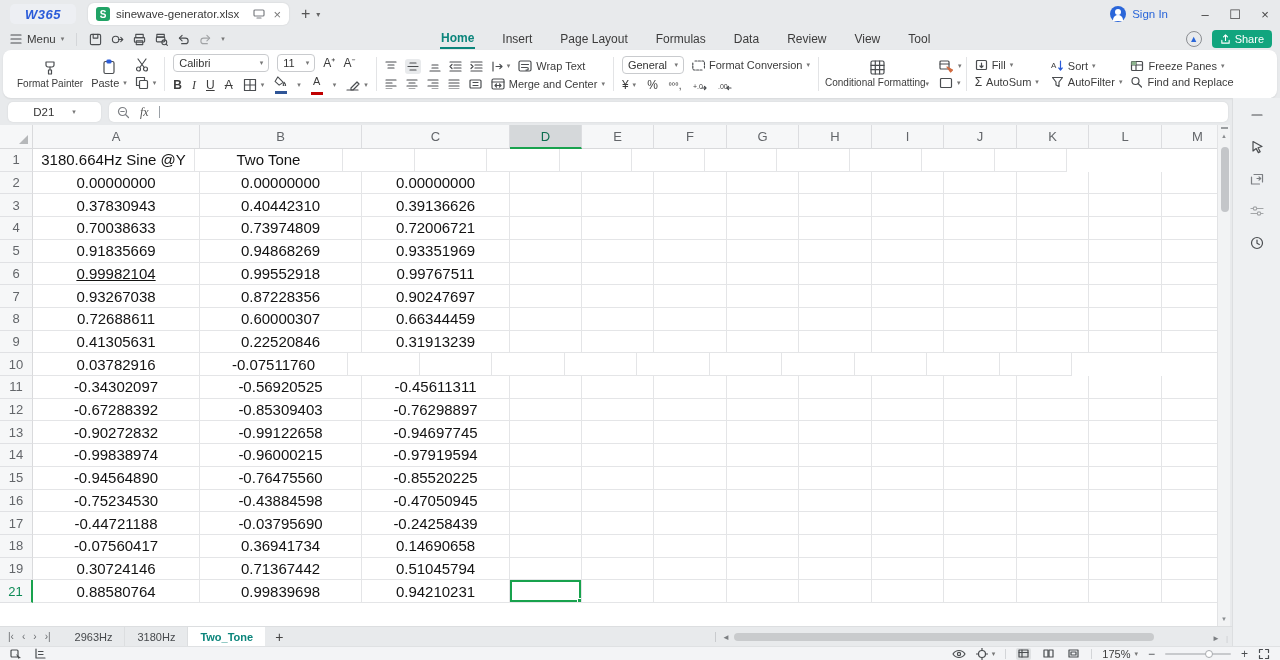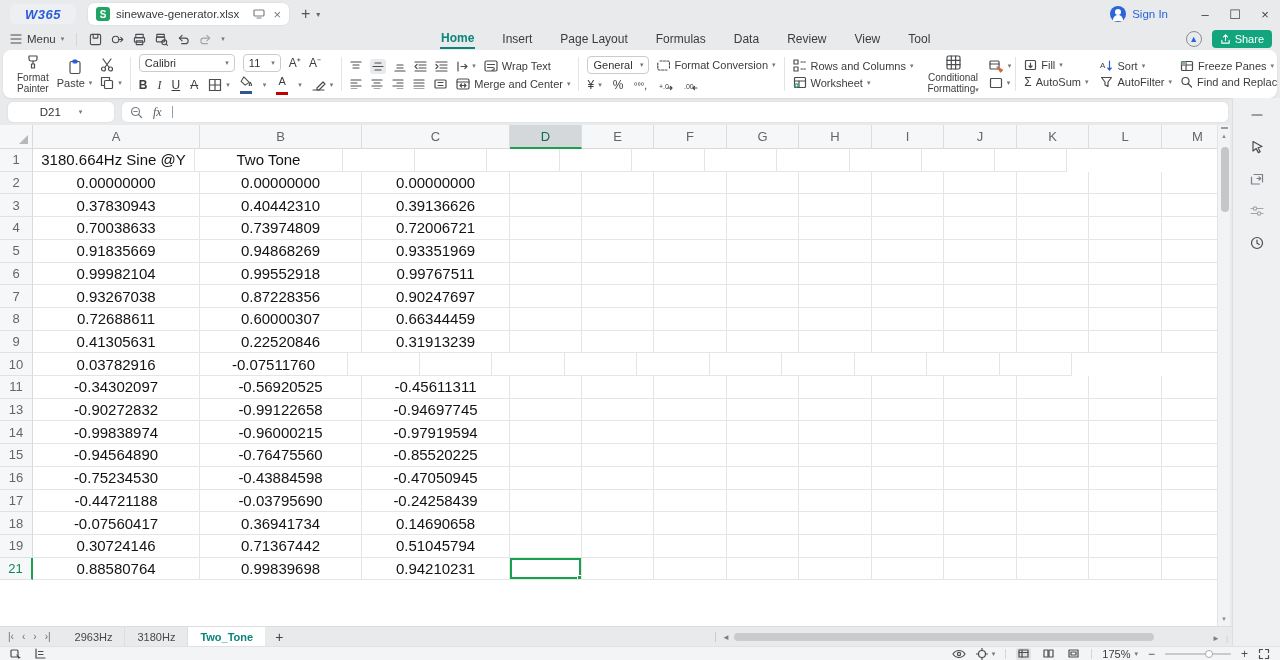--- a/index.html
+++ b/index.html
@@ -48,21 +48,21 @@
   .glyph { font-size:12px; color:#3c3c3c; }
   .glyph.b { font-weight:bold; } .glyph.i { font-style:italic; font-family:"Liberation Serif", serif; }
   .glyph.u { text-decoration:underline; } .glyph.s { text-decoration:line-through; }
   .colorbtn { display:flex; flex-direction:column; align-items:center; line-height:1; }
   .colorbtn .bar { width:12px; height:3px; margin-top:1px; }
   .lblbtn { display:flex; align-items:center; gap:4px; font-size:11px; color:#3c3c3c; white-space:nowrap; }
   .hl { background:#e8eaec; border-radius:3px; }
 
   
   .formulabar { position:absolute; left:0; top:100px; width:1232px; height:24px; display:flex; align-items:center; }
-  .namebox { margin-left:8px; width:106px; height:20px; background:#fff; border-radius:5px; display:flex; align-items:center; justify-content:center; gap:18px; font-size:11.5px; color:#333; box-shadow:0 0 2px rgba(0,0,0,.1); }
+  .namebox { margin-left:8px; width:93px; height:20px; background:#fff; border-radius:5px; display:flex; align-items:center; justify-content:center; gap:18px; font-size:11.5px; color:#333; box-shadow:0 0 2px rgba(0,0,0,.1); }
   .fxarea { margin-left:8px; flex:1; height:20px; background:#fff; border-radius:5px; display:flex; align-items:center; padding:0 8px; gap:10px; box-shadow:0 0 2px rgba(0,0,0,.1); margin-right:4px; }
   .fx { font-style:italic; font-family:"Liberation Serif", serif; font-size:12px; color:#555; }
   .caret { width:1px; height:12px; background:#9aa0a6; }
 
   
   .sheet { position:absolute; left:0; top:125px; width:1217px; height:501px; background:#fff; overflow:hidden; }
   .colheaders { display:flex; height:24px; background:#f6f7f8; }
   .corner { width:33px; flex:none; border-right:1px solid #d9dadc; border-bottom:1px solid #d9dadc; position:relative; background:#f6f7f8; }
   .corner::after { content:""; position:absolute; right:4px; bottom:4px; border-left:9px solid transparent; border-bottom:9px solid #b6b8ba; }
   .colh { flex:none; display:flex; align-items:center; justify-content:center; font-size:13px; color:#63666a; border-right:1px solid #dcdde0; border-bottom:1px solid #d9dadc; }
@@ -447,41 +447,20 @@
         <span>
             <svg class="ln" width="14" height="11" viewBox="0 0 14 11">
               <text x="0" y="9" style="font-size:7px;fill:#3c3c3c;stroke:none;font-family:'Liberation Sans',sans-serif;">.00</text>
               <path d="M13 8H9M10.5 6.5L9 8l1.5 1.5"></path>
             </svg>
           </span>
       </div>
     </div>
     <div class="rsep"></div>
 
-    <div class="stack2" style="padding:0 8px;">
-      <span class="lblbtn">
-        <svg class="ln" width="14" height="13" viewBox="0 0 14 13">
-            <rect x="1" y="1" width="4" height="4"></rect>
-            <rect x="1" y="8" width="4" height="4"></rect>
-            <path d="M8 3h5M8 10h5" stroke-dasharray="1.6 1.2"></path>
-          </svg>
-        <span>Rows and Columns</span>
-          <span class="chev">▾</span>
-      </span>
-      <span class="lblbtn">
-        <svg class="ln" width="14" height="13" viewBox="0 0 14 13">
-            <rect x="1.5" y="1.5" width="11" height="10" rx="1"></rect>
-            <line x1="1.5" y1="5" x2="12.5" y2="5"></line>
-            <line x1="6" y1="5" x2="6" y2="11.5"></line>
-            <circle cx="3.5" cy="9.5" r="1.6" style="stroke:#21a366"></circle>
-          </svg>
-        <span>Worksheet</span>
-          <span class="chev">▾</span>
-      </span>
-    </div>
     <div class="bigbtn" style="padding:0 6px;">
       <svg class="ln" width="17" height="15" viewBox="0 0 17 15">
           <rect x="2" y="1" width="13" height="13" rx="1.5"></rect>
           <line x1="2" y1="5.3" x2="15" y2="5.3"></line>
           <line x1="2" y1="9.6" x2="15" y2="9.6"></line>
           <line x1="6.3" y1="1" x2="6.3" y2="14"></line>
           <line x1="10.6" y1="1" x2="10.6" y2="14"></line>
         </svg>
       <span><span>Conditional Formatting</span><span class="chev">▾</span></span>
     </div>
@@ -668,21 +647,21 @@
           <div class="cell" style="width: 72px;"></div>
           <div class="cell" style="width: 73px;"></div>
           <div class="cell" style="width: 72px;"></div>
           <div class="cell" style="width: 73px;"></div>
           <div class="cell" style="width: 72px;"></div>
           <div class="cell" style="width: 73px;"></div>
           <div class="cell" style="width: 72px;"></div>
         </div>
         <div class="grow">
           <div class="rowh">6</div>
-          <div class="cell" style="width: 167px;">0.99982104</div>
+          <div class="cell" style="width: 167px; text-decoration: underline;">0.99982104</div>
           <div class="cell" style="width: 162px;">0.99552918</div>
           <div class="cell" style="width: 148px;">0.99767511</div>
           <div class="cell" style="width: 72px;"></div>
           <div class="cell" style="width: 72px;"></div>
           <div class="cell" style="width: 73px;"></div>
           <div class="cell" style="width: 72px;"></div>
           <div class="cell" style="width: 73px;"></div>
           <div class="cell" style="width: 72px;"></div>
           <div class="cell" style="width: 73px;"></div>
           <div class="cell" style="width: 72px;"></div>
@@ -750,20 +729,36 @@
           <div class="cell" style="width: 73px;"></div>
           <div class="cell" style="width: 72px;"></div>
           <div class="cell" style="width: 73px;"></div>
           <div class="cell" style="width: 72px;"></div>
         </div>
         <div class="grow">
           <div class="rowh">11</div>
           <div class="cell" style="width: 167px;">-0.34302097</div>
           <div class="cell" style="width: 162px;">-0.56920525</div>
           <div class="cell" style="width: 148px;">-0.45611311</div>
+          <div class="cell" style="width: 72px;"></div>
+          <div class="cell" style="width: 72px;"></div>
+          <div class="cell" style="width: 73px;"></div>
+          <div class="cell" style="width: 72px;"></div>
+          <div class="cell" style="width: 73px;"></div>
+          <div class="cell" style="width: 72px;"></div>
+          <div class="cell" style="width: 73px;"></div>
+          <div class="cell" style="width: 72px;"></div>
+          <div class="cell" style="width: 73px;"></div>
+          <div class="cell" style="width: 72px;"></div>
+        </div>
+        <div class="grow">
+          <div class="rowh">12</div>
+          <div class="cell" style="width: 167px;">-0.67288392</div>
+          <div class="cell" style="width: 162px;">-0.85309403</div>
+          <div class="cell" style="width: 148px;">-0.76298897</div>
           <div class="cell" style="width: 72px;"></div>
           <div class="cell" style="width: 72px;"></div>
           <div class="cell" style="width: 73px;"></div>
           <div class="cell" style="width: 72px;"></div>
           <div class="cell" style="width: 73px;"></div>
           <div class="cell" style="width: 72px;"></div>
           <div class="cell" style="width: 73px;"></div>
           <div class="cell" style="width: 72px;"></div>
           <div class="cell" style="width: 73px;"></div>
           <div class="cell" style="width: 72px;"></div>

